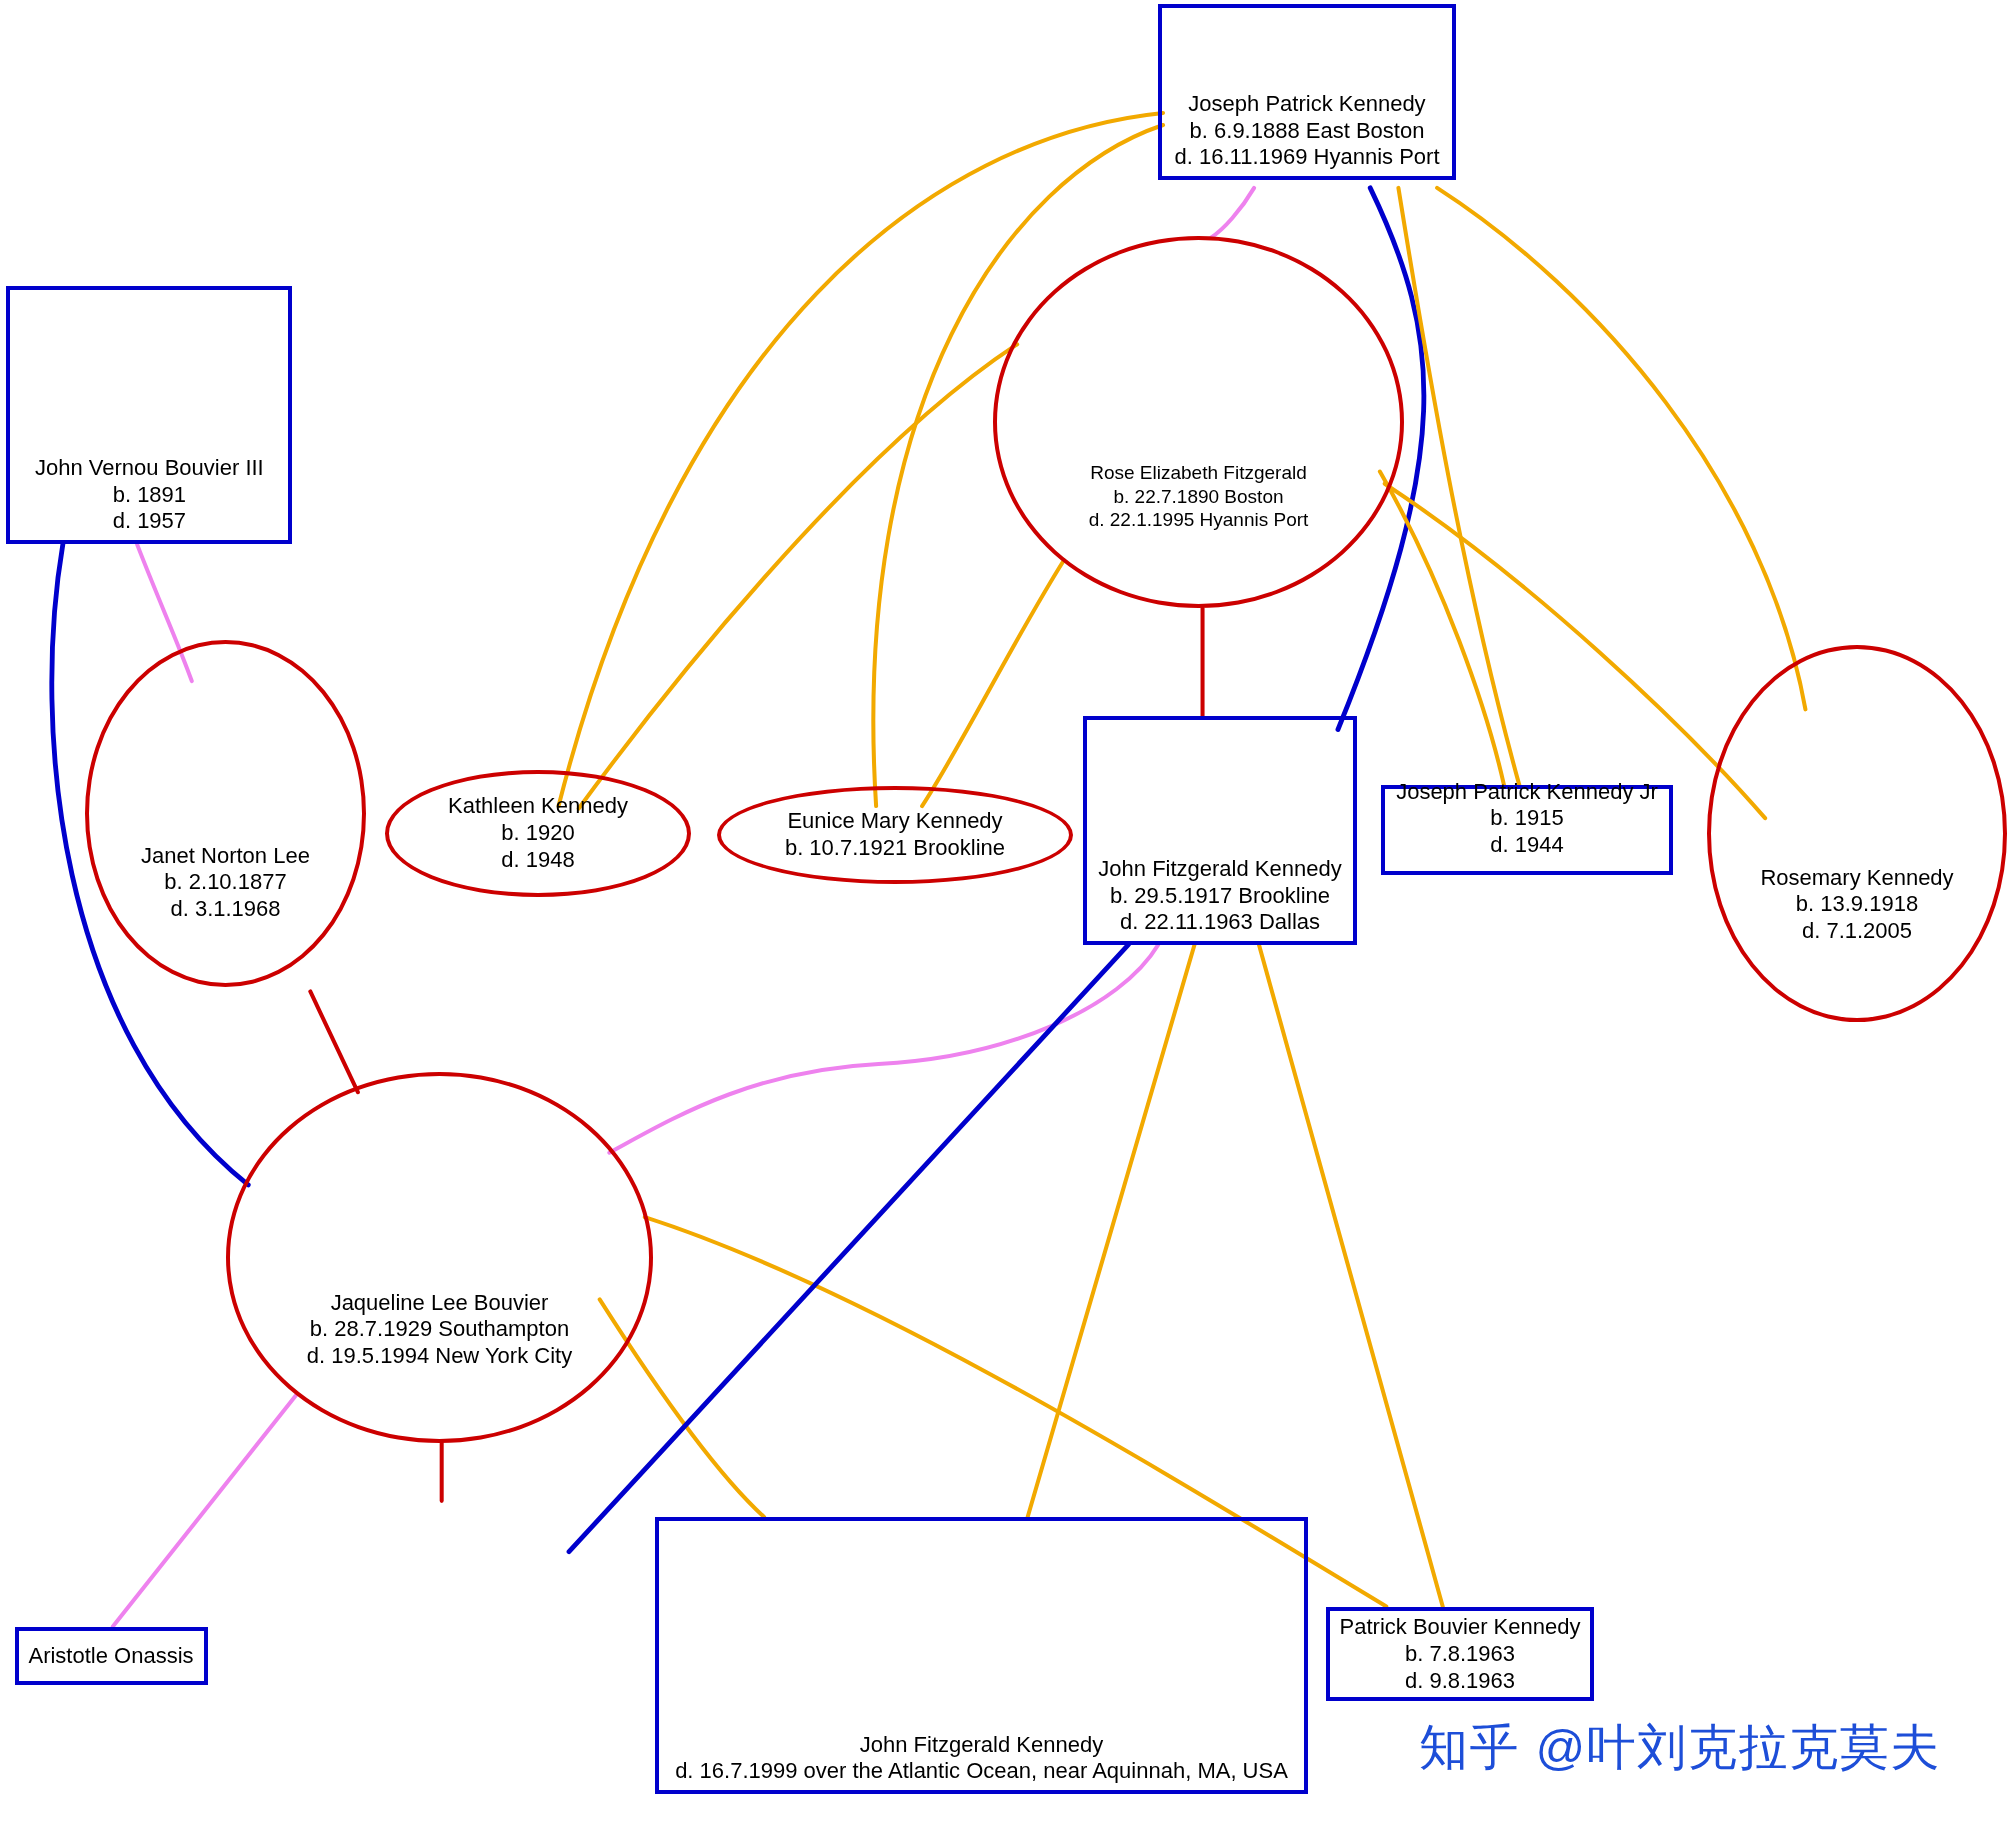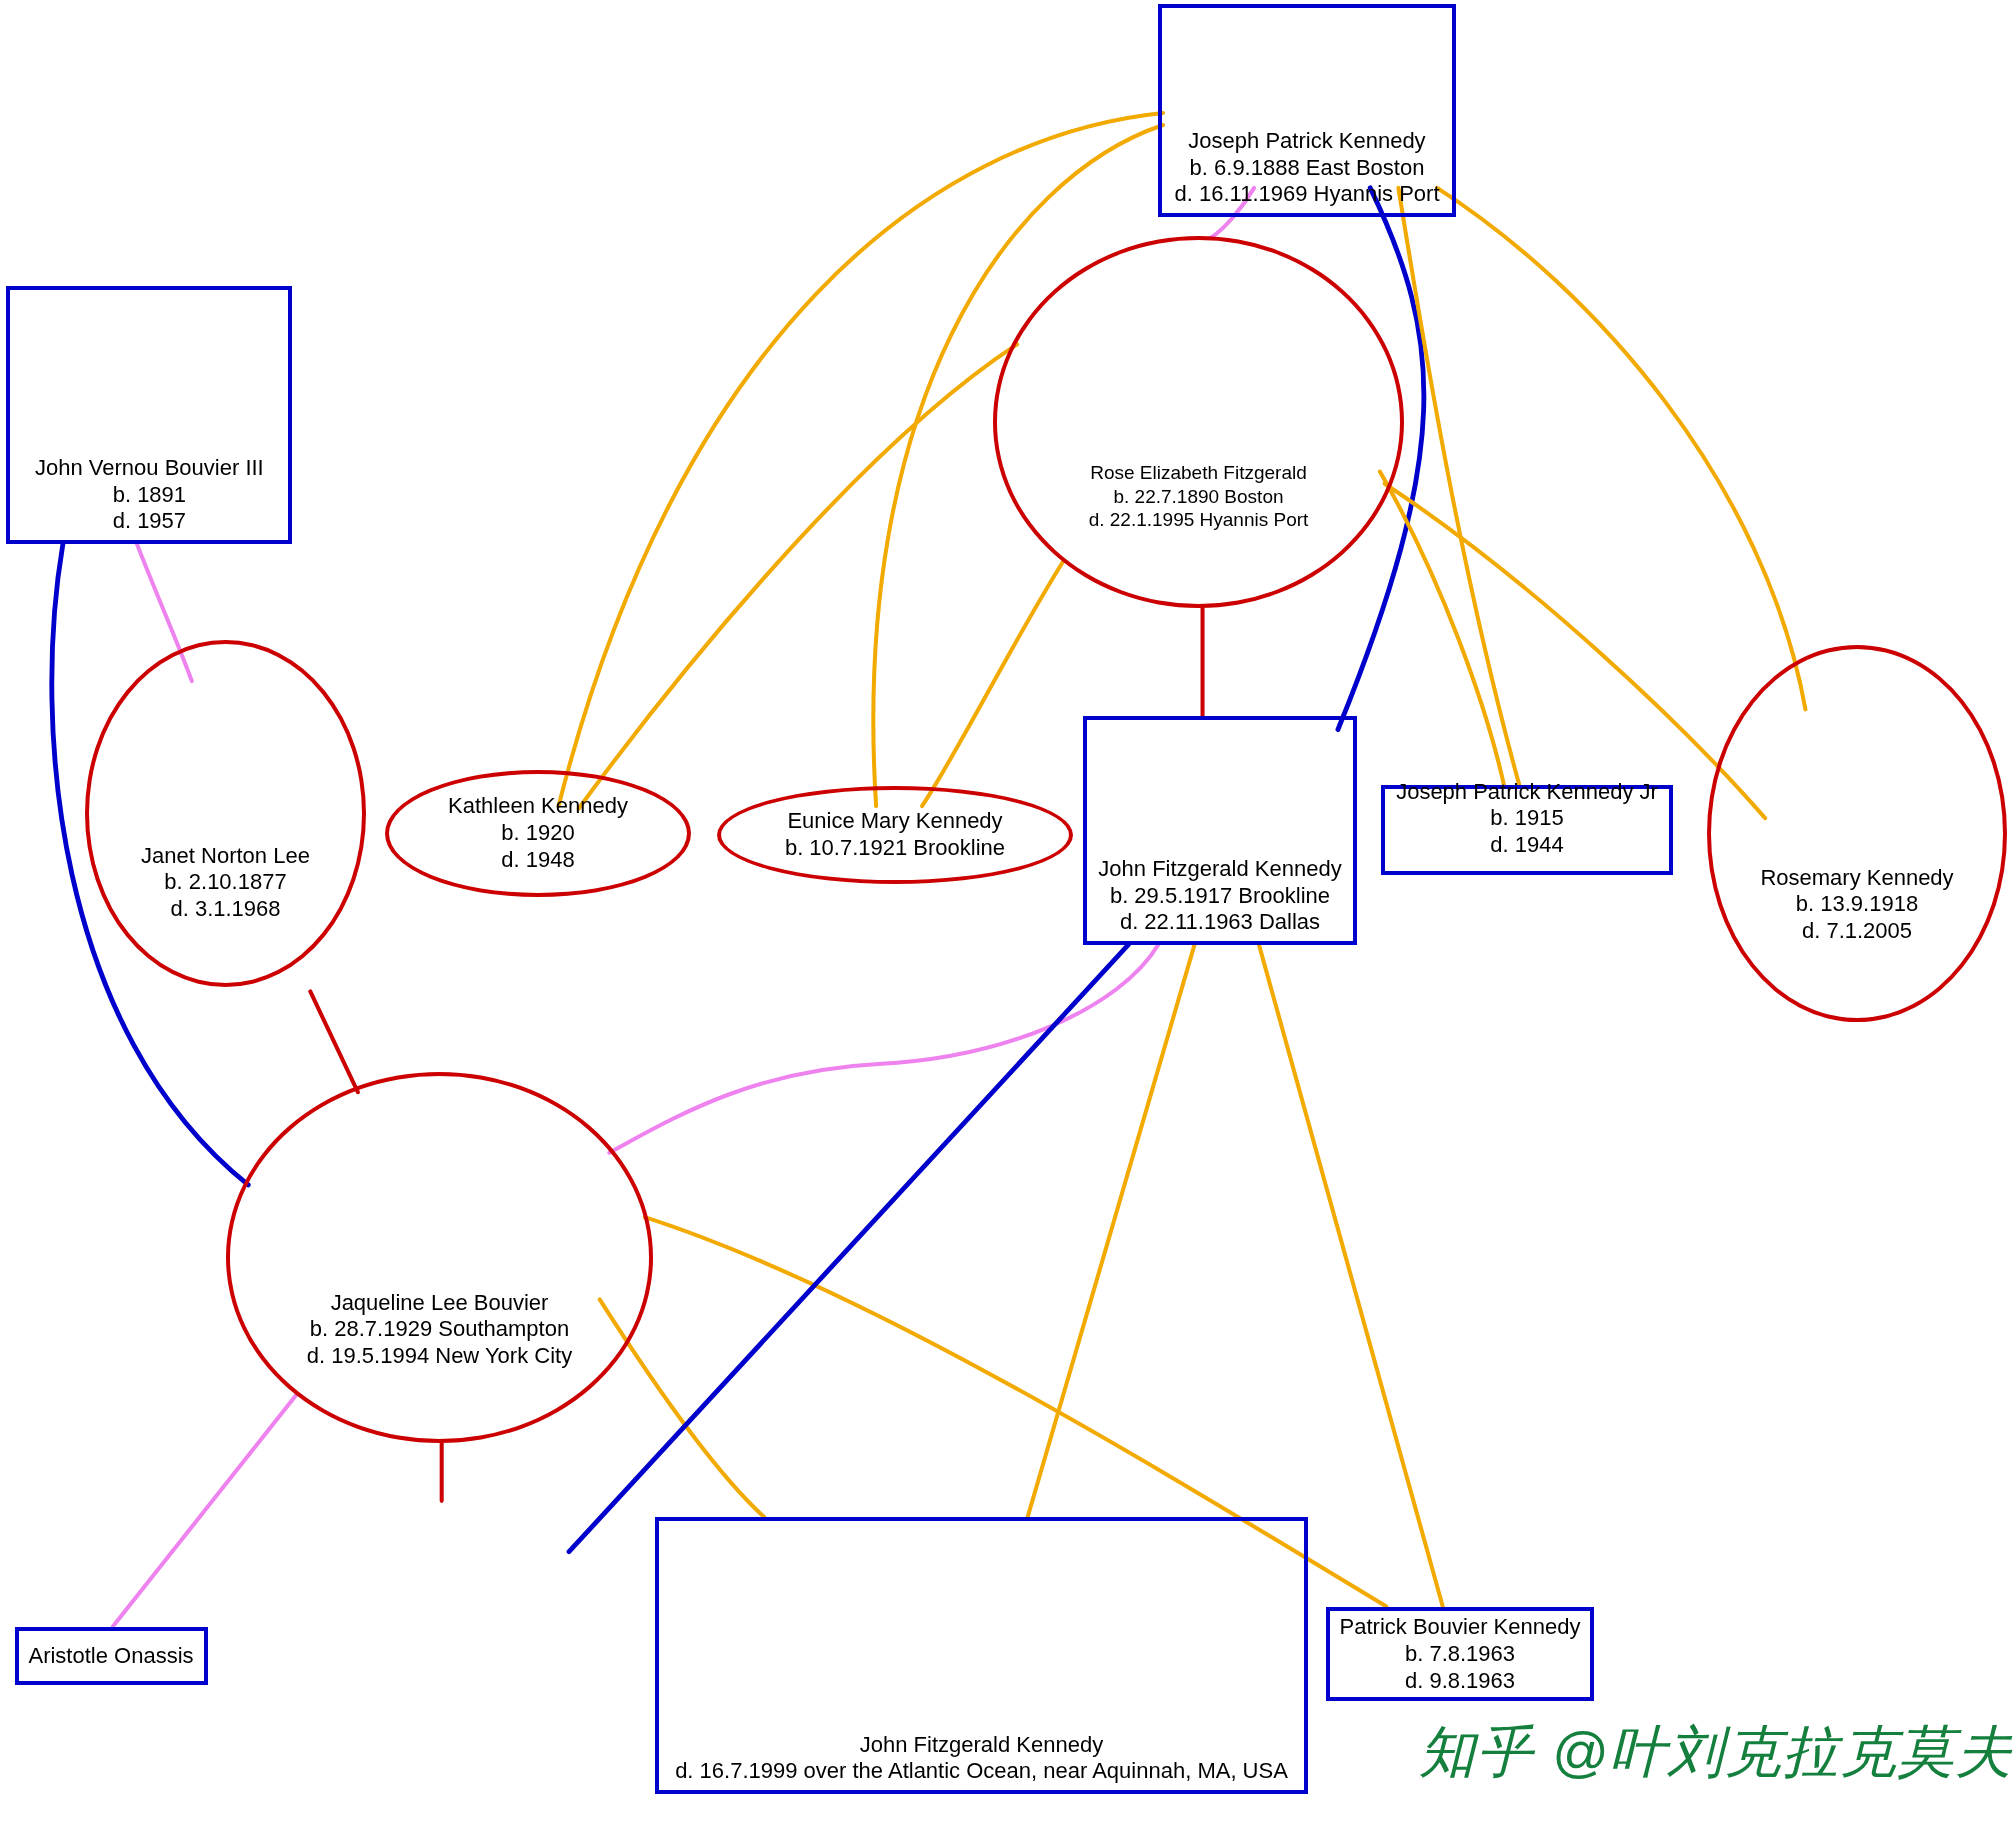--- a/index.html
+++ b/index.html
@@ -44,26 +44,25 @@
   .node .lines {
     padding-bottom: 4.8px;
     line-height: 1.22;
     white-space: nowrap;
   }
   .node .line {
     display: block;
   }
   .watermark {
     position: absolute;
-    color: #15803d;
-    font-size: 56px;
+    color: #1d4ed8;
+    font-size: 49px;
     letter-spacing: 1.6px;
     white-space: nowrap;
     z-index: 2;
-    font-style: italic;
   }
 </style>
 </head>
 <body>
 
 <div id="canvas">
 
   <svg id="edges" viewBox="0 0 2500 2269">
     <g fill="none" stroke-linecap="round">
 
@@ -107,21 +106,21 @@
 
       <path d="M 1400 1172 L 706 1925" stroke="#0000cc" stroke-width="6"></path>
 
       <path d="M 1482 1172 L 1275 1882" stroke="#f2a900" stroke-width="5"></path>
 
       <path d="M 1562 1172 L 1790 1993" stroke="#f2a900" stroke-width="5"></path>
 
     </g>
   </svg>
 
-  <div class="node box" style="left:1158px; top:4px; width:298px; height:213px; font-size:22px;">
+  <div class="node box" style="left:1158px; top:4px; width:298px; height:176px; font-size:22px;">
     <div class="lines">
       <span class="line">Joseph Patrick Kennedy</span>
       <span class="line">b. 6.9.1888 East Boston</span>
       <span class="line">d. 16.11.1969 Hyannis Port</span>
     </div>
   </div>
 
   <div class="node ellipse" style="left:993px; top:236px; width:411px; height:372px; font-size:19px;">
     <div class="lines" style="padding-bottom:73px;">
       <span class="line">Rose Elizabeth Fitzgerald</span>

